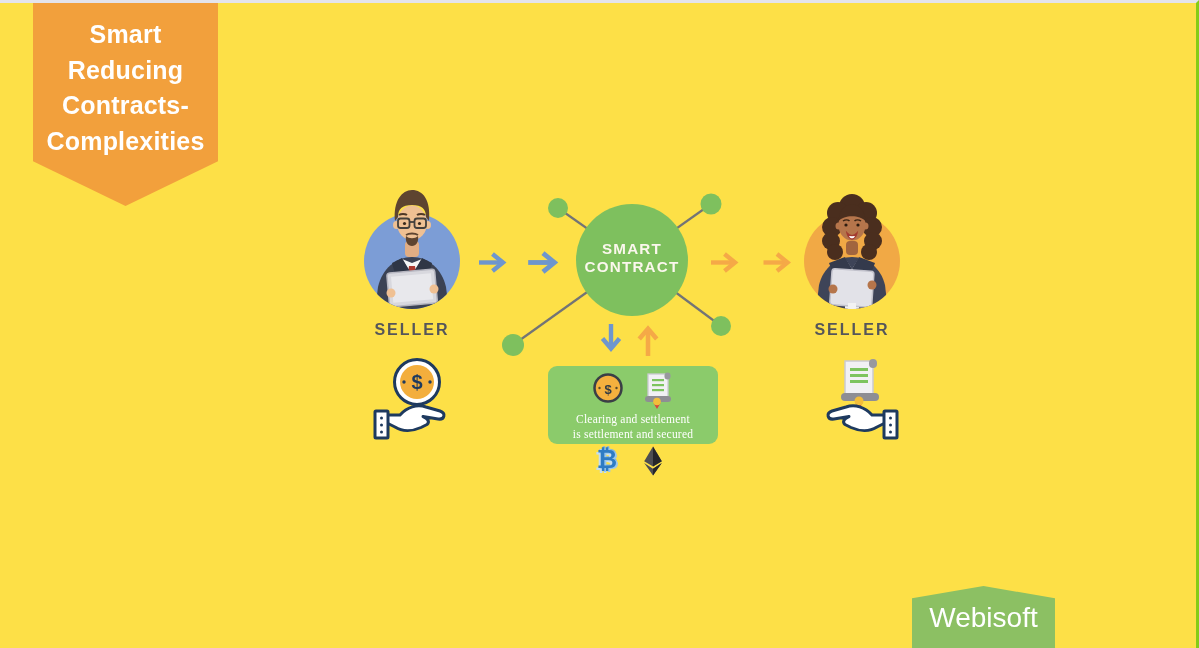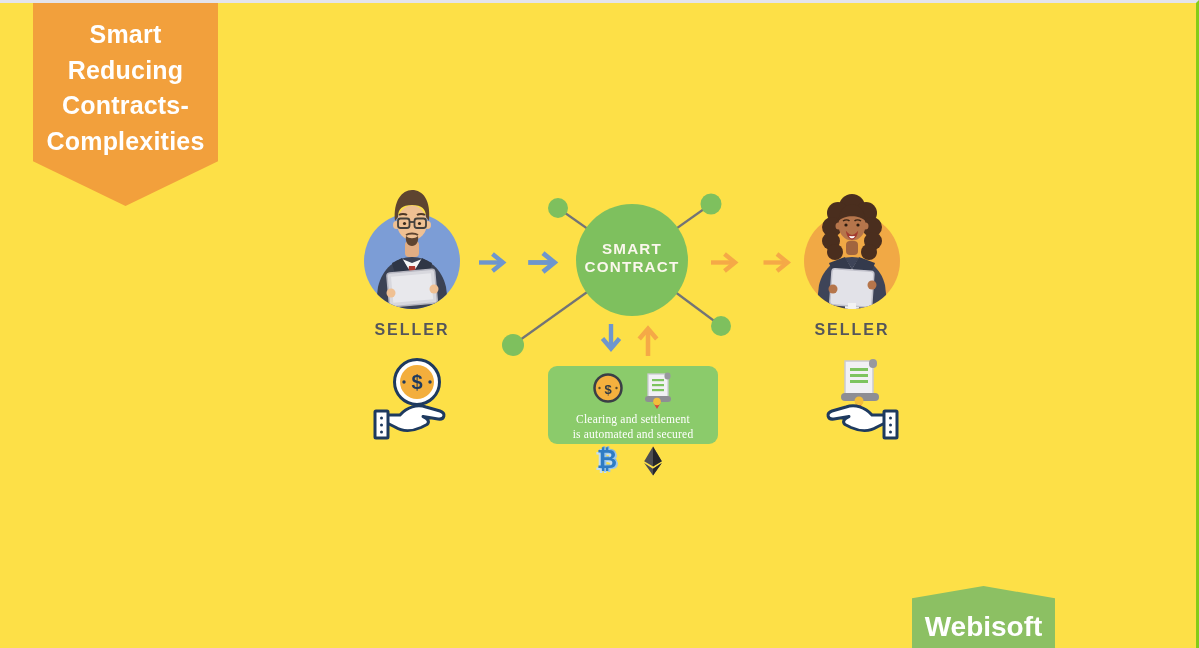--- a/index.html
+++ b/index.html
@@ -14,21 +14,21 @@
     clip-path:polygon(0 0,100% 0,100% 78%,50% 100%,0 78%);
     text-align:center;padding-top:14px;box-sizing:border-box;
   }
   .ribbon-line{color:#fff;font-weight:bold;font-size:25px;line-height:35.5px;letter-spacing:.2px;}
   
   .badge{
     position:absolute;left:912px;top:583px;width:143px;height:65px;background:#8CC063;
     clip-path:polygon(0 19%,50% 0,100% 19%,100% 100%,0 100%);
     display:flex;align-items:flex-end;justify-content:center;
   }
-  .badge span{color:#fff;font-weight:bold;font-size:28px;line-height:1;margin-bottom:10px;}
+  .badge span{color:#fff;font-weight:normal;font-size:28px;line-height:1;margin-bottom:19px;}
   
   .abs{position:absolute;}
   .actor-label{
     position:absolute;width:100px;text-align:center;font-size:16px;font-weight:bold;
     letter-spacing:2px;color:#55565A;
   }
   
   .clear-box{
     position:absolute;left:548px;top:363px;width:170px;height:78px;background:#8BCB6B;
     border-radius:9px;text-align:center;box-sizing:border-box;
@@ -193,21 +193,21 @@
         <rect x="24.5" y="0.5" width="6" height="7" rx="3" fill="#98989E"></rect>
         <rect x="5" y="24" width="26" height="6" rx="3" fill="#8E8E94"></rect>
         <rect x="12" y="7" width="12" height="2.2" fill="#7DC45F"></rect>
         <rect x="12" y="12" width="12" height="2.2" fill="#7DC45F"></rect>
         <rect x="12" y="17" width="12" height="2.2" fill="#7DC45F"></rect>
         <polygon points="13.5,31 17,37 20.5,31" fill="#D8433B"></polygon>
         <circle cx="17" cy="29.5" r="3.8" fill="#F2BE3A"></circle>
       </svg>
     </div>
     <div class="line">Clearing and settlement</div>
-    <div class="line">is automated and secured</div>
+    <div class="line">is settlement and secured</div>
   </div>
 
   <div class="btc">₿</div>
   <svg class="abs" style="left:643px;top:443px" width="20" height="30" viewBox="0 0 20 30">
     <polygon points="10,0.5 18.8,15.2 10,20.4 1.2,15.2" fill="#4E4E52"></polygon>
     <polygon points="10,0.5 18.8,15.2 10,20.4" fill="#26262A"></polygon>
     <polygon points="10,22.8 18.8,17 10,29.5 1.2,17" fill="#4E4E52"></polygon>
     <polygon points="10,22.8 18.8,17 10,29.5" fill="#26262A"></polygon>
   </svg>
 

